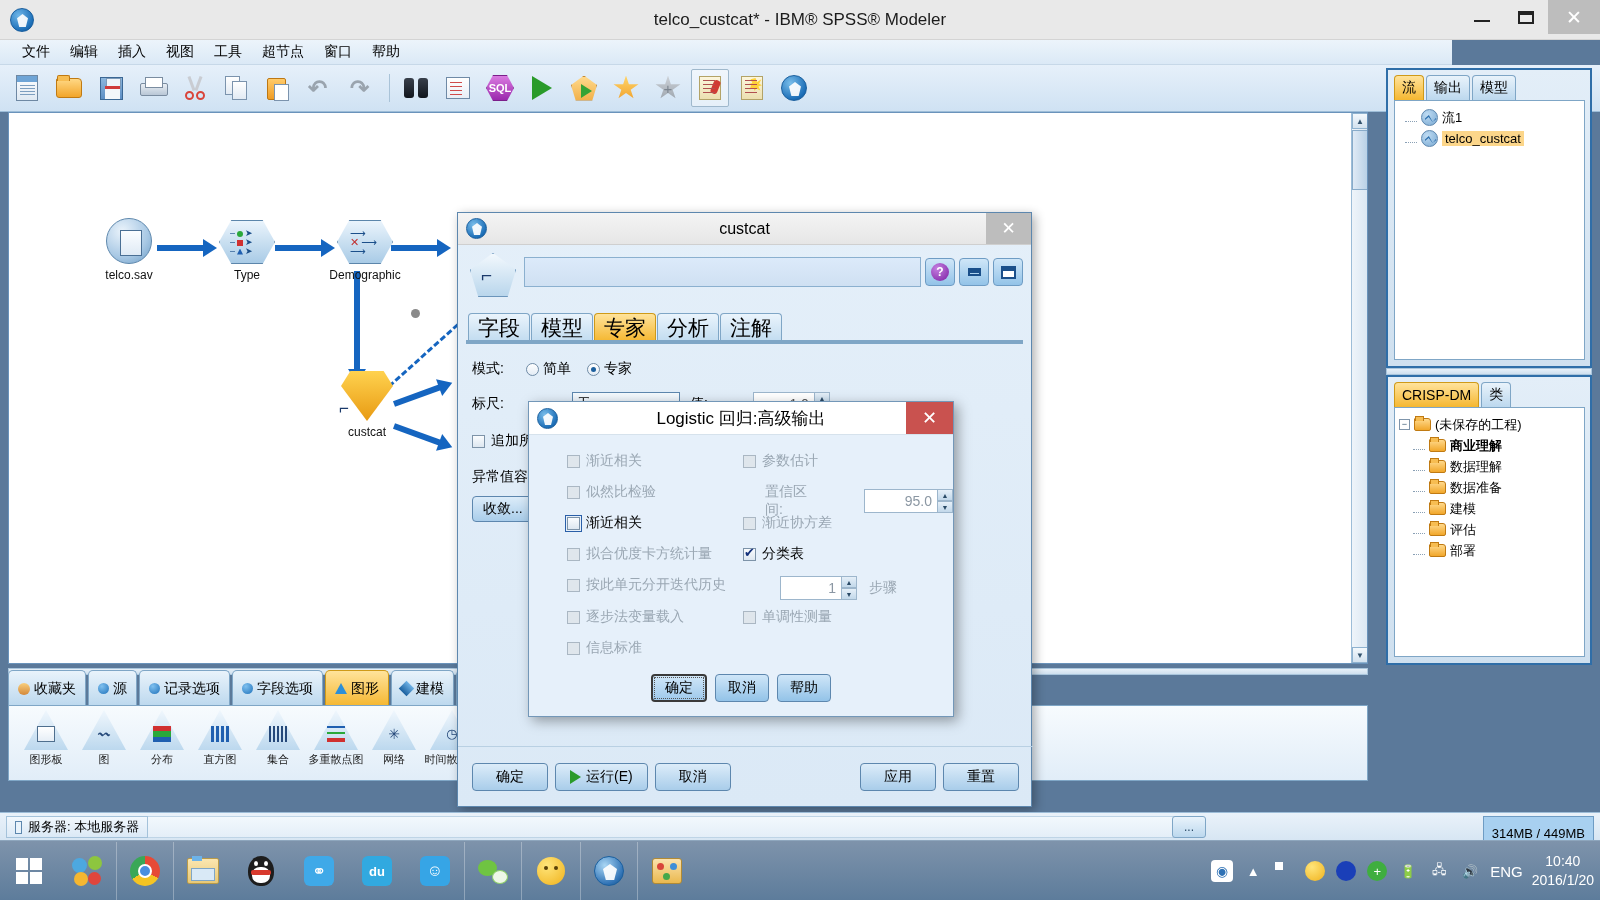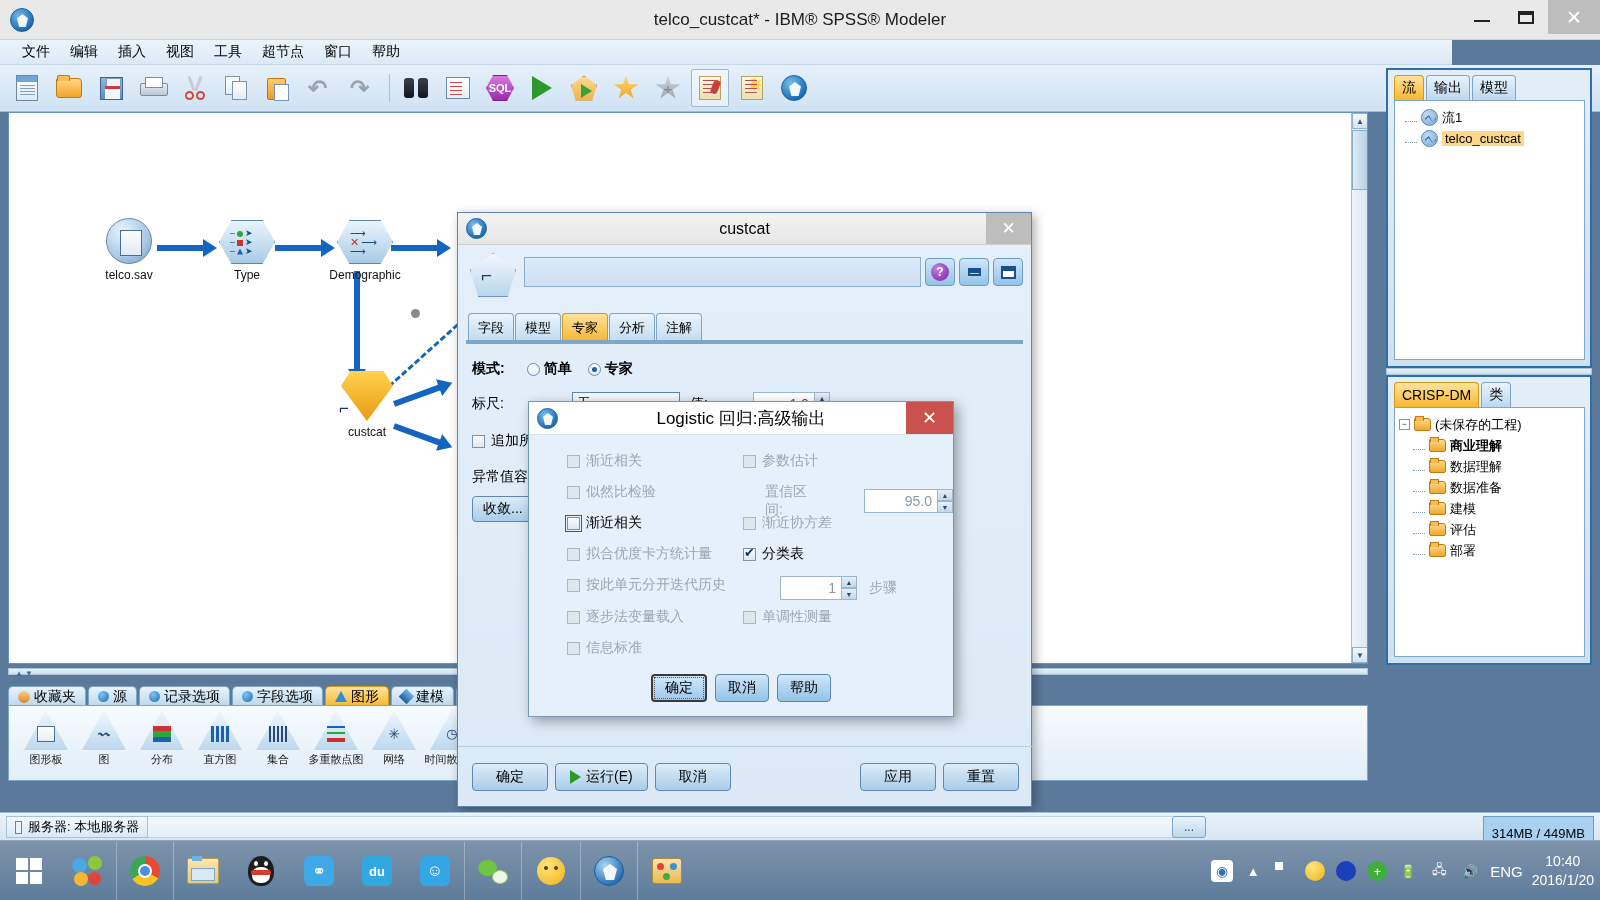--- a/index.html
+++ b/index.html
@@ -162,21 +162,21 @@
     border-left:14px solid #1565c0; border-top:9px solid transparent; border-bottom:9px solid transparent; }
   .dash-link { position:absolute; border-top:3px dashed #1565c0; transform-origin:left center; }
   .dot-handle { position:absolute; width:9px; height:9px; border-radius:50%; background:#8a8a8a; }
 
   
   .palette { position:absolute; left:8px; top:676px; width:1360px; height:128px; }
   .pal-splitter { position:absolute; left:0; top:-8px; width:1360px; height:7px;
     background:linear-gradient(#e7f0f8,#cfe0ef); border:1px solid #a9c5dc; }
   .pal-splitter .gr { position:absolute; left:6px; top:0px; font-size:8px; color:#4a6d8c; letter-spacing:2px; }
   .pal-tabs { position:absolute; left:0; top:0; height:30px; display:flex; align-items:flex-end; gap:2px; }
-  .ptab { height:20px; padding:0 9px; display:flex; align-items:center; gap:4px;
+  .ptab { height:36px; padding:0 9px; display:flex; align-items:center; gap:4px;
     background:linear-gradient(#e9f3fb,#bcd8ee); border:1px solid #7fa6c6; border-bottom:none;
     border-radius:5px 5px 0 0; font-size:14px; cursor:default; white-space:nowrap; }
   .ptab.active { background:linear-gradient(#ffe39b,#f5b731); border-color:#cf9a18; }
   .pal-body { position:absolute; left:0; top:29px; width:1360px; height:76px;
     background:linear-gradient(#f7fbfe,#e1edf8); border:1px solid #7fa6c6; display:flex; align-items:flex-start; padding:4px 8px; }
   .pnode { width:58px; text-align:center; }
   .pnode .tri { width:44px; height:40px; margin:0 auto; position:relative;
     background:linear-gradient(#f0f7fd,#bcd8ee); clip-path:polygon(50% 0,100% 100%,0 100%); border:none; }
   .pnode .tri .inner { position:absolute; left:13px; top:16px; width:18px; height:16px; }
   .pnode .nm { font-size:11px; margin-top:2px; color:#1a1a1a; white-space:nowrap; }
@@ -258,21 +258,21 @@
     border:1px solid #6b95bb; clip-path:polygon(50% 0,100% 38%,82% 100%,18% 100%,0 38%); }
   .cc-nodeicon .cv { position:absolute; left:11px; top:12px; font-size:19px; color:#1b3a6b; }
   .cc-field { flex:1; height:30px; margin-top:6px; background:linear-gradient(#dceafa,#cfe0f2); border:1px solid #8bb0cf; }
   .cc-hbtn { width:30px; height:28px; margin:7px 0 0 4px; border:1px solid #6e9cc4; border-radius:4px;
     background:linear-gradient(#cfe6f8,#93c3e8); display:flex; align-items:center; justify-content:center; cursor:default;}
   .cc-hbtn .q { width:18px; height:18px; border-radius:50%; background:radial-gradient(circle at 35% 30%,#c47fe0,#7b1fa2);
     color:#fff; font-size:12px; font-weight:bold; display:flex; align-items:center; justify-content:center; }
   .cc-hbtn .mn { width:13px; height:8px; border:2px solid #1a4f8a; border-top-width:5px; }
   .cc-hbtn .mx { width:15px; height:13px; border:2px solid #1a4f8a; border-top-width:5px; background:#fff; }
   .cc-tabs { position:absolute; left:10px; top:100px; display:flex; align-items:flex-end; gap:1px; }
-  .cctab { height:28px; padding:0 9px; display:flex; align-items:center; font-size:13px; cursor:default;
+  .cctab { height:28px; padding:0 9px; display:flex; align-items:center; font-size:21px; cursor:default;
     background:linear-gradient(#eaf4fc,#c2dcf0); border:1px solid #7fa6c6; border-bottom:none; border-radius:4px 4px 0 0; }
   .cctab.active { background:linear-gradient(#ffe39b,#f5b731); border-color:#cf9a18; }
   .cc-tabline { position:absolute; left:8px; top:127px; width:557px; height:4px; background:#7fa6c6; }
   .cc-body { position:absolute; left:8px; top:131px; width:557px; height:627px; }
   .cc-row { position:absolute; display:flex; align-items:center; font-size:14px; }
   .radio { width:13px; height:13px; border-radius:50%; border:1px solid #6f8ba6;
     background:linear-gradient(#fff,#e3ecf5); margin-right:4px; position:relative; display:inline-block; }
   .radio.on::after { content:""; position:absolute; left:3px; top:3px; width:5px; height:5px; border-radius:50%; background:#1c5f9e; }
   .chk { width:13px; height:13px; border:1px solid #7d93a8; background:linear-gradient(#fafcfe,#dde7f0);
     display:inline-block; position:relative; margin-right:6px; }
@@ -680,21 +680,21 @@
     <div class="cc-tabs">
       <div class="cctab">字段</div>
       <div class="cctab">模型</div>
       <div class="cctab active">专家</div>
       <div class="cctab">分析</div>
       <div class="cctab">注解</div>
     </div>
     <div class="cc-tabline"></div>
 
     <div class="cc-body">
-      <div class="cc-row" style="left:6px; top:16px;font-weight:bold;">
+      <div class="cc-row" style="left:6px; top:16px;">
         <span style="margin-right:22px;">模式:</span>
         <span class="radio"></span>
         <span style="margin-right:16px;">简单</span>
         <span class="radio on"></span>
         <span>专家</span>
       </div>
 
       <div class="cc-row" style="left:6px; top:48px;">
         <span style="width:100px;">标尺:</span>
         <span class="cc-select">

